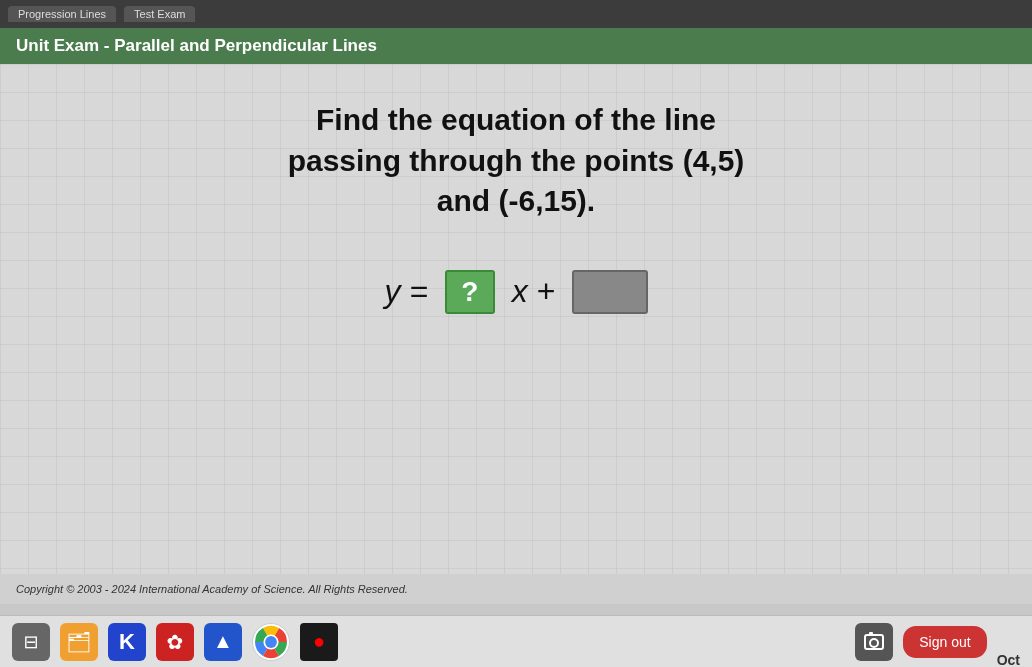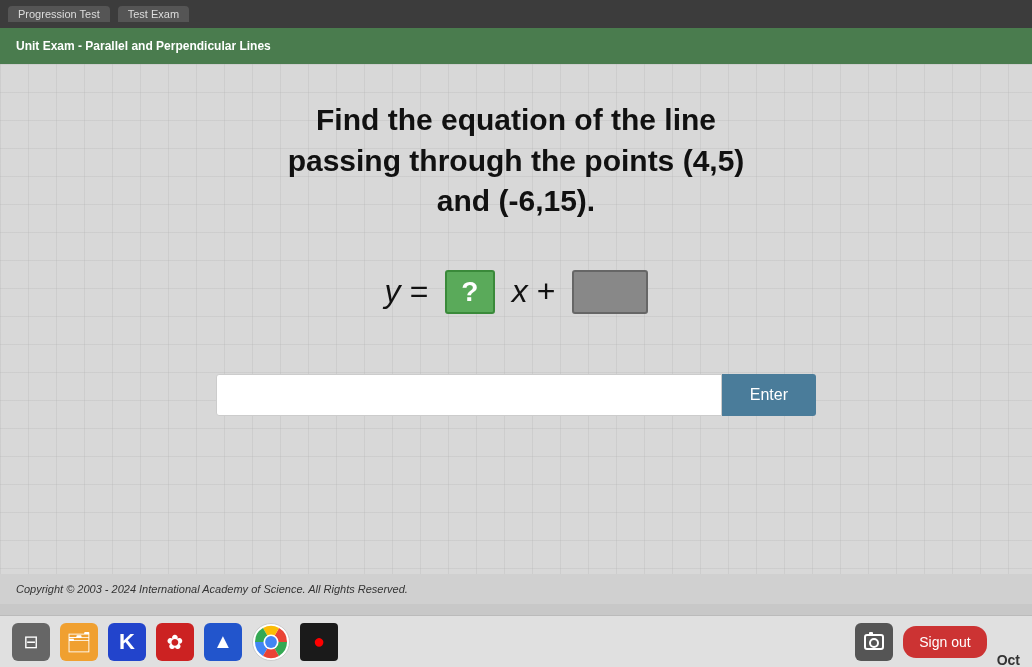--- a/index.html
+++ b/index.html
@@ -38,21 +38,21 @@
     .header-bar {
       height: 36px;
       background: #4a7c4e;
       display: flex;
       align-items: center;
       padding: 0 16px;
     }
 
     .header-title {
       color: white;
-      font-size: 12px;
+      font-size: 17px;
       font-weight: bold;
     }
 
     
     .main-content {
       background: #d8d8d8;
       background-image:
         linear-gradient(rgba(180,180,180,0.3) 1px, transparent 1px),
         linear-gradient(90deg, rgba(180,180,180,0.3) 1px, transparent 1px);
       background-size: 28px 28px;
@@ -261,21 +261,21 @@
       color: #333;
       font-weight: bold;
       margin-top: 36px;
     }
   </style>
 </head>
 <body>
 
 <div class="browser-bar">
   <div class="browser-tab">
-    <span>Progression Test</span>
+    <span>Progression Lines</span>
   </div>
   <div class="browser-tab">
     <span>Test Exam</span>
   </div>
 </div>
 
 <div class="header-bar">
   <span class="header-title">Unit Exam - Parallel and Perpendicular Lines</span>
 </div>
 
@@ -289,24 +289,20 @@
 
   <div class="equation-area">
     <span class="eq-static"><em>y</em> =&nbsp;</span>
     <span class="eq-box-green">
       <span>?</span>
     </span>
     <span>&nbsp;<em>x</em> +&nbsp;</span>
     <span class="eq-box-gray">&nbsp;&nbsp;&nbsp;</span>
   </div>
 
-  <div class="answer-row">
-    <input class="answer-input" type="text" placeholder="" style="">
-    <button class="enter-button">Enter</button>
-  </div>
 
 </div>
 
 <div class="footer-copyright">
   <span class="footer-copyright-text">Copyright © 2003 - 2024 International Academy of Science. All Rights Reserved.</span>
 </div>
 
 <div class="taskbar">
 
   <div class="taskbar-icon taskbar-icon-monitor">⊟</div>

